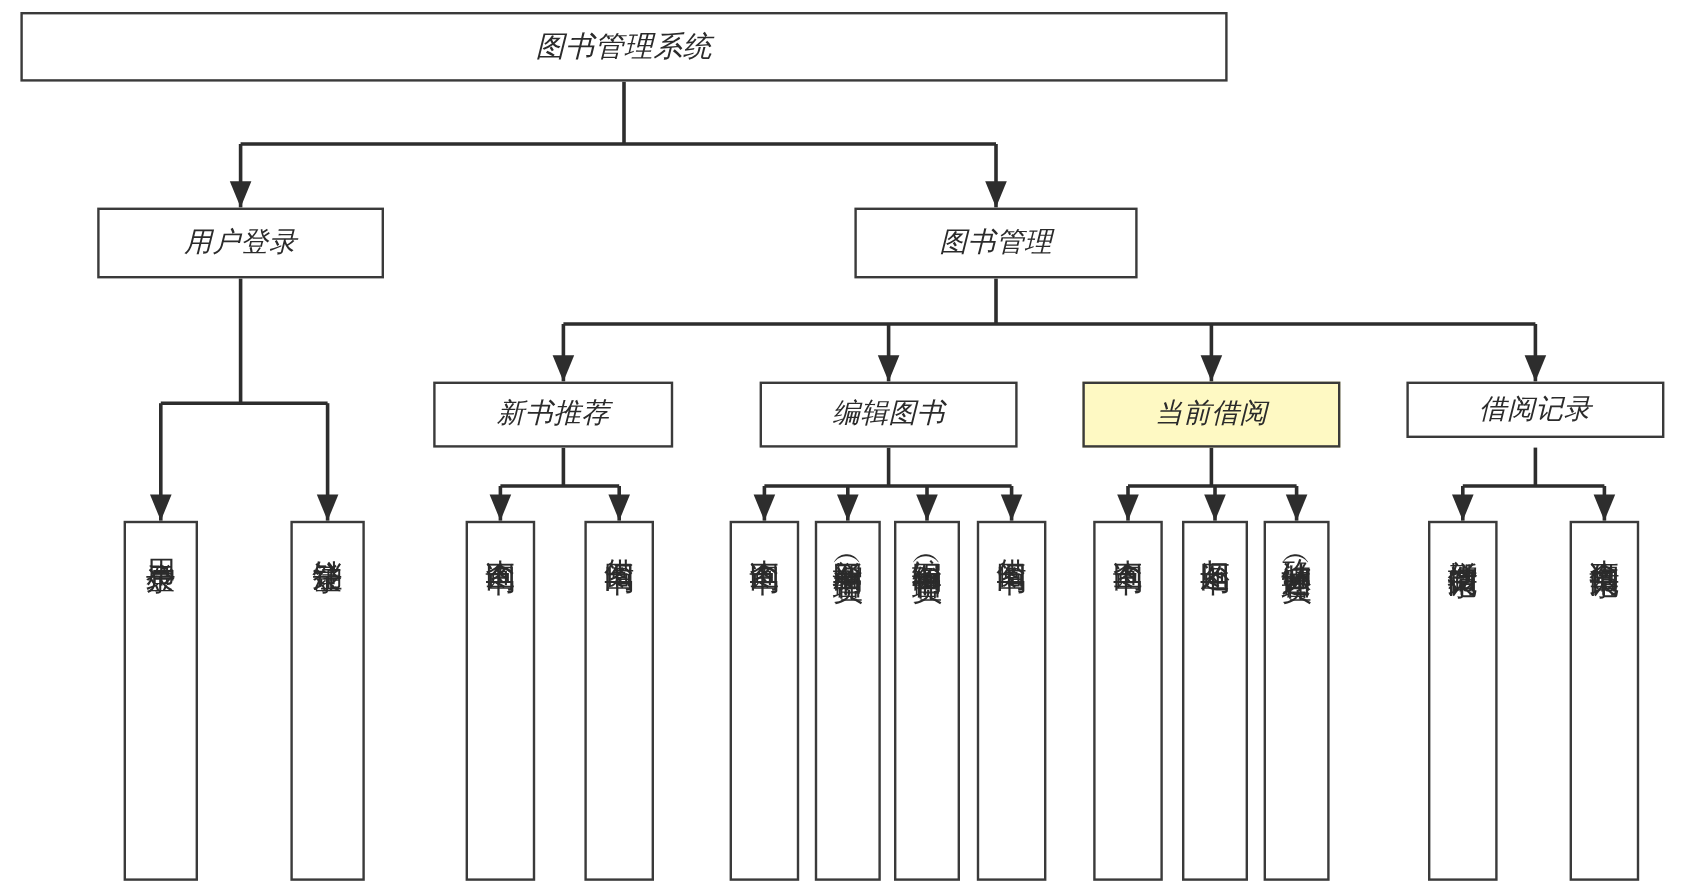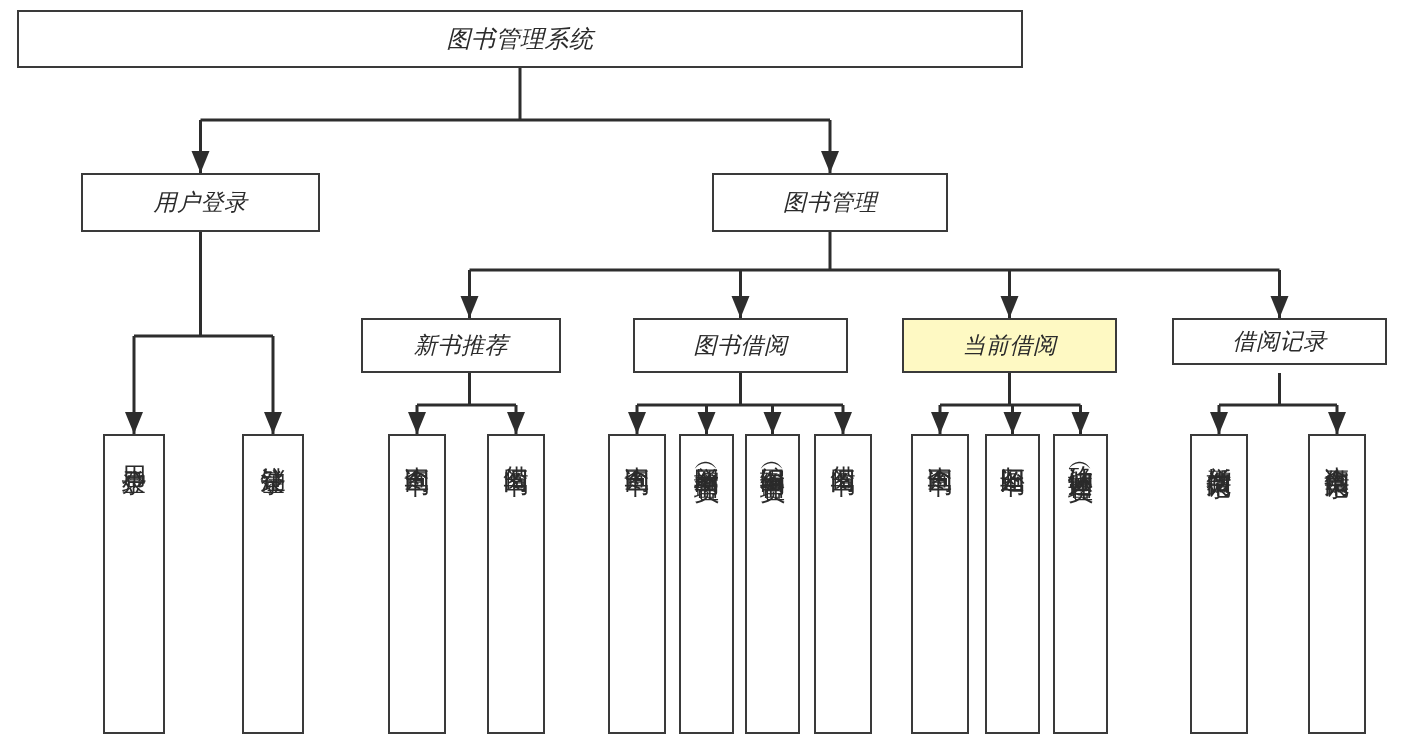--- a/index.html
+++ b/index.html
@@ -135,21 +135,21 @@
       <div class="node horiz" style="left: 81px; top: 173px; width: 239px; height: 59px; border-color: rgb(58, 58, 58); background: rgb(255, 255, 255); color: rgb(43, 43, 43);">
         <span class="node-label">用户登录</span>
       </div>
       <div class="node horiz" style="left: 712px; top: 173px; width: 236px; height: 59px; border-color: rgb(58, 58, 58); background: rgb(255, 255, 255); color: rgb(43, 43, 43);">
         <span class="node-label">图书管理</span>
       </div>
       <div class="node horiz" style="left: 361px; top: 318px; width: 200px; height: 55px; border-color: rgb(58, 58, 58); background: rgb(255, 255, 255); color: rgb(43, 43, 43);">
         <span class="node-label">新书推荐</span>
       </div>
       <div class="node horiz" style="left: 633px; top: 318px; width: 215px; height: 55px; border-color: rgb(58, 58, 58); background: rgb(255, 255, 255); color: rgb(43, 43, 43);">
-        <span class="node-label">图书借阅</span>
+        <span class="node-label">编辑图书</span>
       </div>
       <div class="node horiz" style="left: 902px; top: 318px; width: 215px; height: 55px; border-color: rgb(58, 58, 58); background: #fef9c3; color: rgb(43, 43, 43);">
         <span class="node-label">当前借阅</span>
       </div>
       <div class="node horiz" style="left: 1172px; top: 318px; width: 215px; height: 47px; border-color: rgb(58, 58, 58); background: rgb(255, 255, 255); color: rgb(43, 43, 43);">
         <span class="node-label">借阅记录</span>
       </div>
       <div class="node vert" style="left: 103px; top: 434px; width: 62px; height: 300px; border-color: rgb(58, 58, 58); background: rgb(255, 255, 255); color: rgb(43, 43, 43);">
         <span class="node-label">用户登录</span>
       </div>

